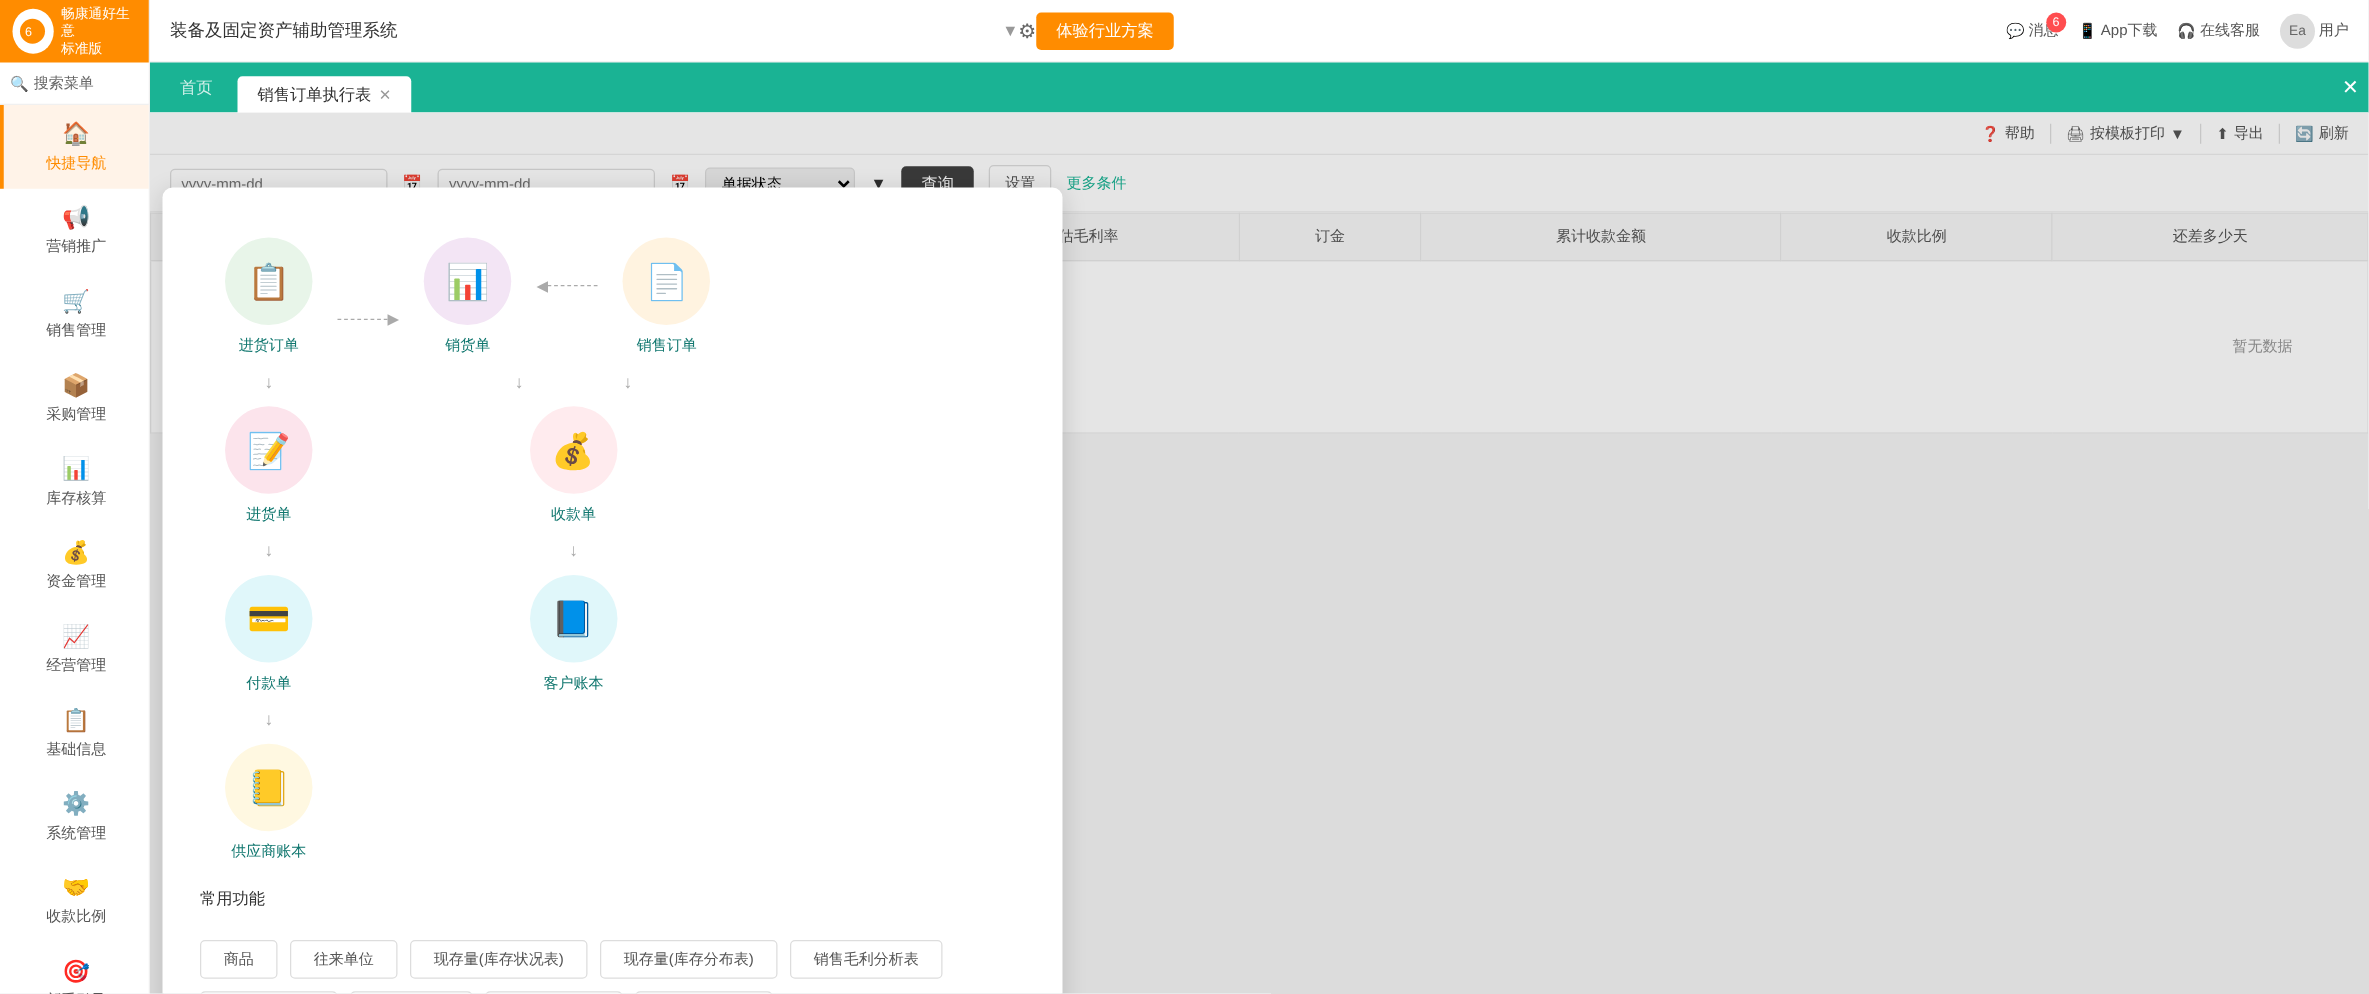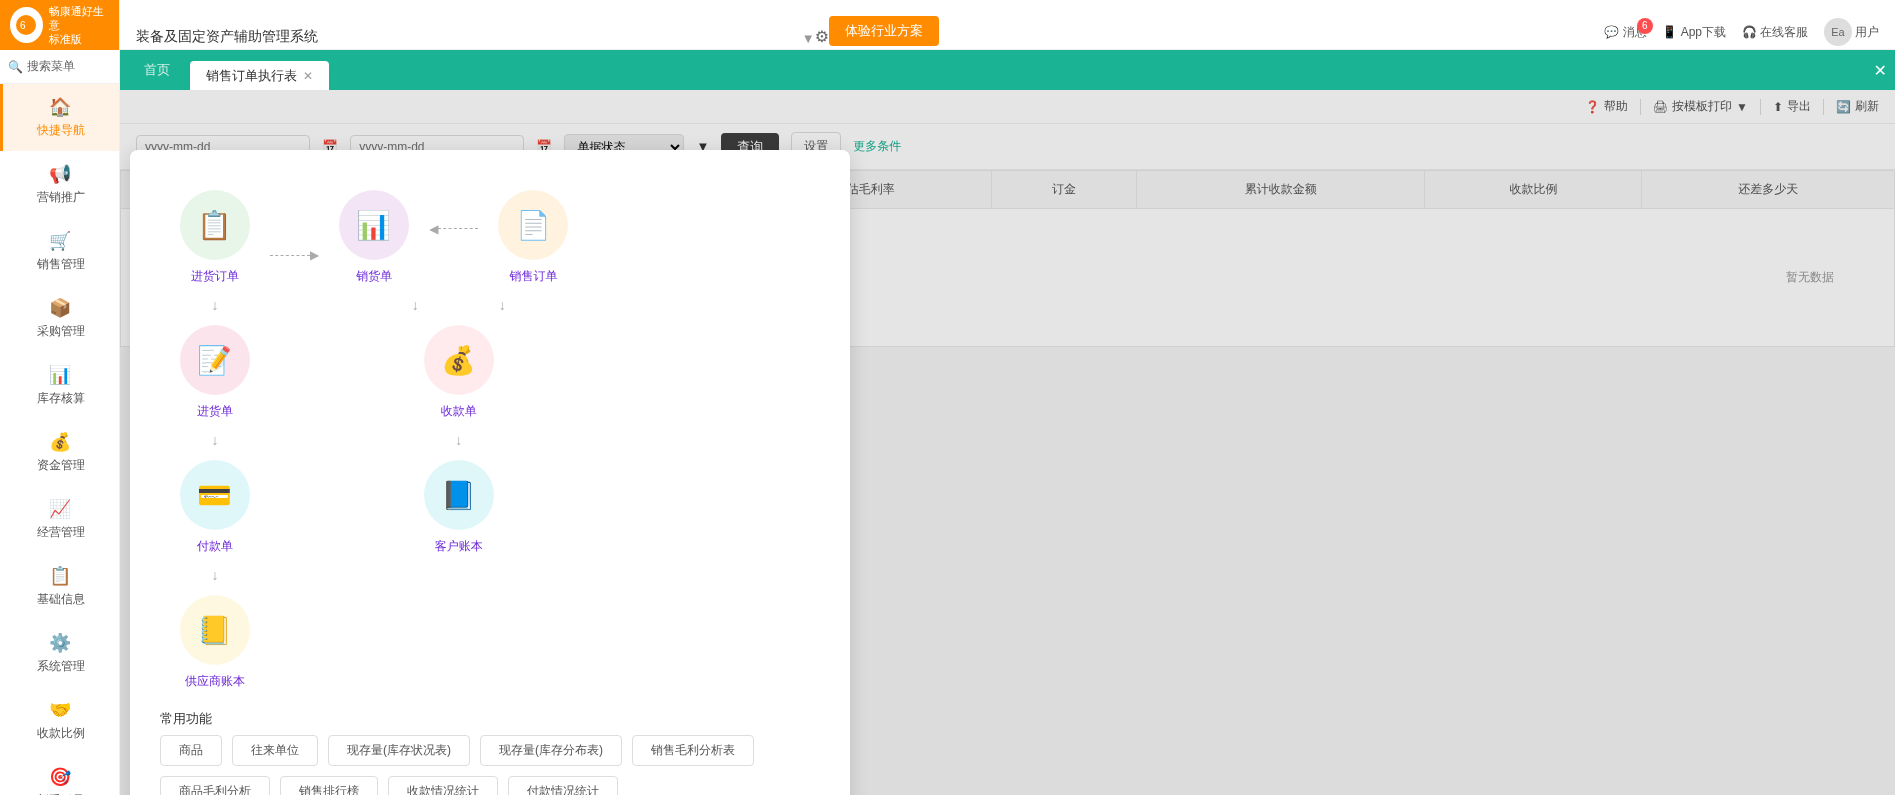--- a/index.html
+++ b/index.html
@@ -19,21 +19,21 @@
 
     .sidebar-nav { flex: 1; overflow-y: auto; }
     .sidebar-item { display: flex; flex-direction: column; align-items: center; padding: 12px 8px; cursor: pointer; color: #555; font-size: 12px; gap: 4px; border-left: 3px solid transparent; }
     .sidebar-item.active { background: #fff3e8; color: #ff8c00; border-left-color: #ff8c00; }
     .sidebar-item .nav-icon { font-size: 18px; }
 
     
     .main-area { flex: 1; display: flex; flex-direction: column; overflow: hidden; }
 
     
-    .top-bar { height: 50px; background: white; display: flex; align-items: flex-end; padding: 3px 16px; border-bottom: 1px solid #eee; }
+    .top-bar { height: 50px; background: white; display: flex; align-items: center; padding: 16px 16px; border-bottom: 1px solid #eee; }
     .system-title { font-size: 14px; color: #333; flex: 1; display: flex; align-items: center; gap: 8px; }
     .settings-icon { color: #666; cursor: pointer; font-size: 16px; }
     .try-btn { background: #ff8c00; color: white; border: none; padding: 6px 16px; border-radius: 4px; cursor: pointer; font-size: 13px; }
     .top-bar-actions { display: flex; align-items: center; gap: 16px; color: #555; font-size: 12px; }
     .top-bar-action { display: flex; align-items: center; gap: 3px; cursor: pointer; position: relative; }
     .avatar { width: 28px; height: 28px; background: #ddd; border-radius: 50%; display: flex; align-items: center; justify-content: center; font-size: 11px; color: #666; }
 
     
     .tab-bar { background: #1ab394; display: flex; align-items: center; height: 40px; padding: 0 8px; gap: 4px; }
     .tab { padding: 6px 16px; border-radius: 4px 4px 0 0; cursor: pointer; font-size: 13px; color: rgba(255,255,255,0.8); display: flex; align-items: center; gap: 6px; }
@@ -63,36 +63,36 @@
     .data-table { width: 100%; border-collapse: collapse; font-size: 12px; }
     .data-table th { background: #f7f7f7; padding: 10px 12px; text-align: center; border: 1px solid #e8e8e8; color: #555; font-weight: normal; white-space: nowrap; }
     .data-table td { padding: 10px 12px; text-align: center; border: 1px solid #e8e8e8; color: #333; }
     .empty-row td { text-align: right; color: #999; padding: 60px; }
 
     
     .overlay-backdrop { position: absolute; top: 0; left: 0; right: 0; bottom: 0; background: rgba(0,0,0,0.1); z-index: 100; }
     .popup { position: absolute; top: 60px; left: 10px; width: 720px; background: white; border-radius: 8px; box-shadow: 0 4px 20px rgba(0,0,0,0.15); z-index: 101; padding: 30px; }
     .wf-node { display: flex; flex-direction: column; align-items: center; gap: 8px; margin: 10px 20px; }
     .wf-circle { width: 70px; height: 70px; border-radius: 50%; display: flex; align-items: center; justify-content: center; font-size: 28px; }
-    .wf-label { font-size: 12px; color: #6d28d9; }
+    .wf-label { font-size: 12px; color: #0f766e; }
     .wf-down-arrow { color: #aaa; font-size: 14px; margin: 2px 0; }
 
     
     .wf-green { background: #e8f5e9; color: #4caf50; }
     .wf-pink { background: #fce4ec; color: #e91e63; }
     .wf-purple { background: #f3e5f5; color: #9c27b0; }
     .wf-orange { background: #fff3e0; color: #ff9800; }
     .wf-cyan { background: #e0f7fa; color: #00bcd4; }
     .wf-red { background: #ffebee; color: #f44336; }
     .wf-amber { background: #fff8e1; color: #ffc107; }
     .wf-light-cyan { background: #e0f7fa; color: #26c6da; }
 
     
     .common-funcs { margin-top: 10px; }
-    .common-funcs-title { font-size: 13px; color: #333; margin-bottom: 7px; }
+    .common-funcs-title { font-size: 13px; color: #333; margin-bottom: 24px; }
     .func-buttons { display: flex; flex-wrap: wrap; gap: 10px; }
     .func-btn { padding: 6px 18px; border: 1px solid #ddd; border-radius: 4px; background: white; font-size: 12px; color: #555; cursor: pointer; }
   </style>
 </head>
 <body>
 
 <div class="app-wrapper">
 
   <div class="sidebar">
     <div class="sidebar-logo">

